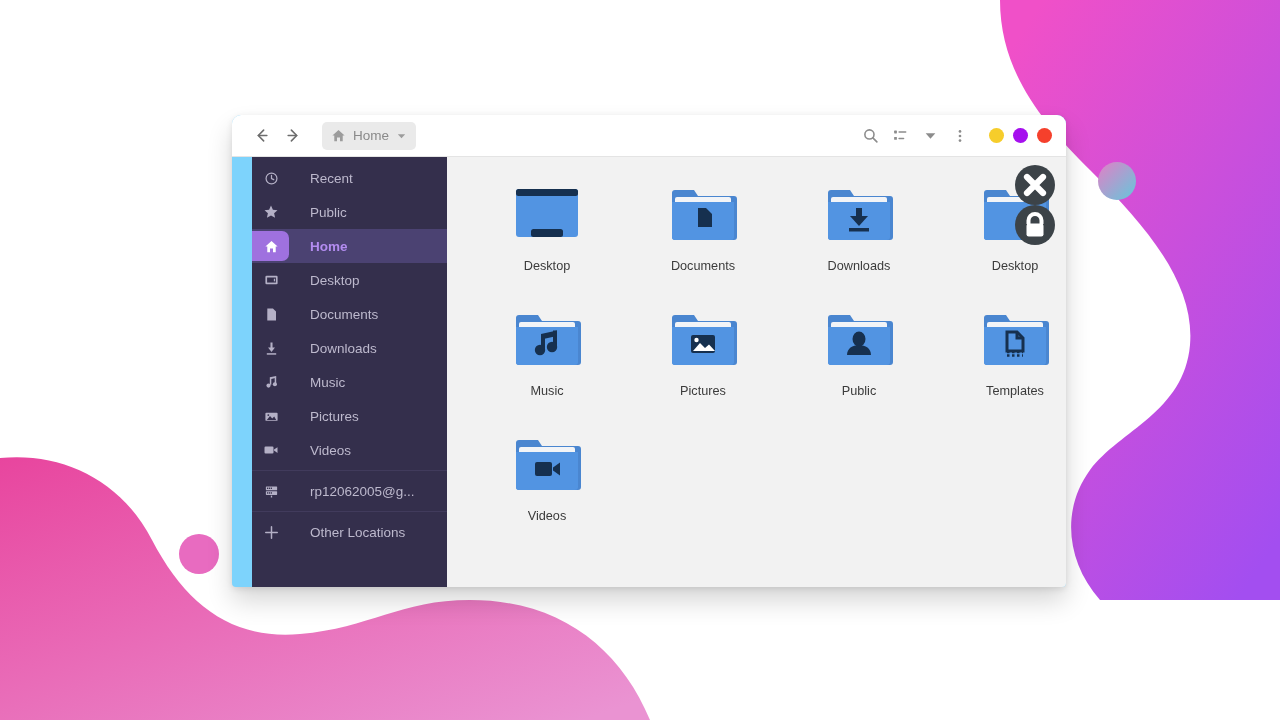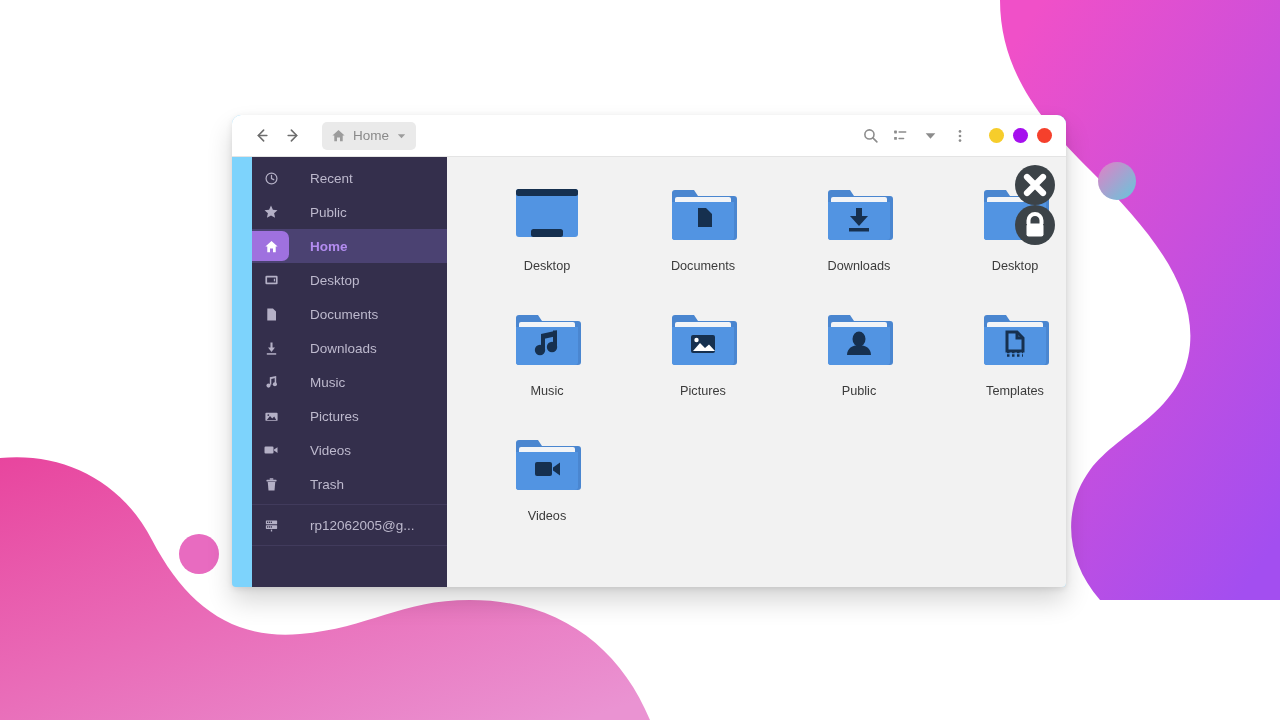--- a/index.html
+++ b/index.html
@@ -319,30 +319,20 @@
       <div class="side-item">
         <span class="si-icon">
           <svg width="16" height="16" viewBox="0 0 16 16" fill="#b4b0c6">
             <rect x="1.5" y="4.6" width="9" height="7" rx="1.1"></rect>
             <path d="M11 7.6 L14.5 5.3 L14.5 10.9 L11 8.6 Z"></path>
           </svg>
         </span>
         <span class="si-label">Videos</span>
       </div>
 
-      <div class="side-item">
-        <span class="si-icon">
-          <svg width="15" height="15" viewBox="0 0 16 16" fill="#b4b0c6">
-            <rect x="6" y="1.4" width="4" height="1.5" rx="0.4"></rect>
-            <rect x="2.6" y="3" width="10.8" height="1.7" rx="0.5"></rect>
-            <path d="M4 5.4 L12 5.4 L11.2 14.4 L4.8 14.4 Z"></path>
-          </svg>
-        </span>
-        <span class="si-label">Trash</span>
-      </div>
 
       <div class="side-sep"></div>
 
       <div class="side-item">
         <span class="si-icon">
           <svg width="15" height="15" viewBox="0 0 16 16" fill="#b4b0c6">
             <rect x="2" y="2.6" width="12" height="4" rx="0.6"></rect>
             <rect x="2" y="7.6" width="12" height="4" rx="0.6"></rect>
             <rect x="3.2" y="3.8" width="1.3" height="1.5" fill="#342f4c"></rect>
             <rect x="5.2" y="3.8" width="1.3" height="1.5" fill="#342f4c"></rect>
@@ -351,20 +341,29 @@
             <rect x="5.2" y="8.8" width="1.3" height="1.5" fill="#342f4c"></rect>
             <rect x="7.2" y="8.8" width="1.3" height="1.5" fill="#342f4c"></rect>
             <rect x="7.3" y="12.4" width="1.4" height="2"></rect>
           </svg>
         </span>
         <span class="si-label">rp12062005@g...</span>
       </div>
 
       <div class="side-sep"></div>
 
+      <div class="side-item">
+        <span class="si-icon">
+          <svg width="17" height="17" viewBox="0 0 16 16" fill="none" stroke="#b4b0c6" stroke-width="1.4" stroke-linecap="round">
+            <path d="M8 2.6 L8 13.4"></path>
+              <path d="M2.6 8 L13.4 8"></path>
+          </svg>
+        </span>
+        <span class="si-label">Other Locations</span>
+      </div>
     </div>
 
     <div class="content">
       <div class="grid">
 
         <div class="fitem">
           <div class="fthumb">
             <svg width="76" height="76" viewBox="0 0 76 76">
               <rect x="7" y="14" width="62" height="48" rx="3" fill="#5294e2"></rect>
               <rect x="7" y="14" width="62" height="7" rx="2.5" fill="#16304f"></rect>

